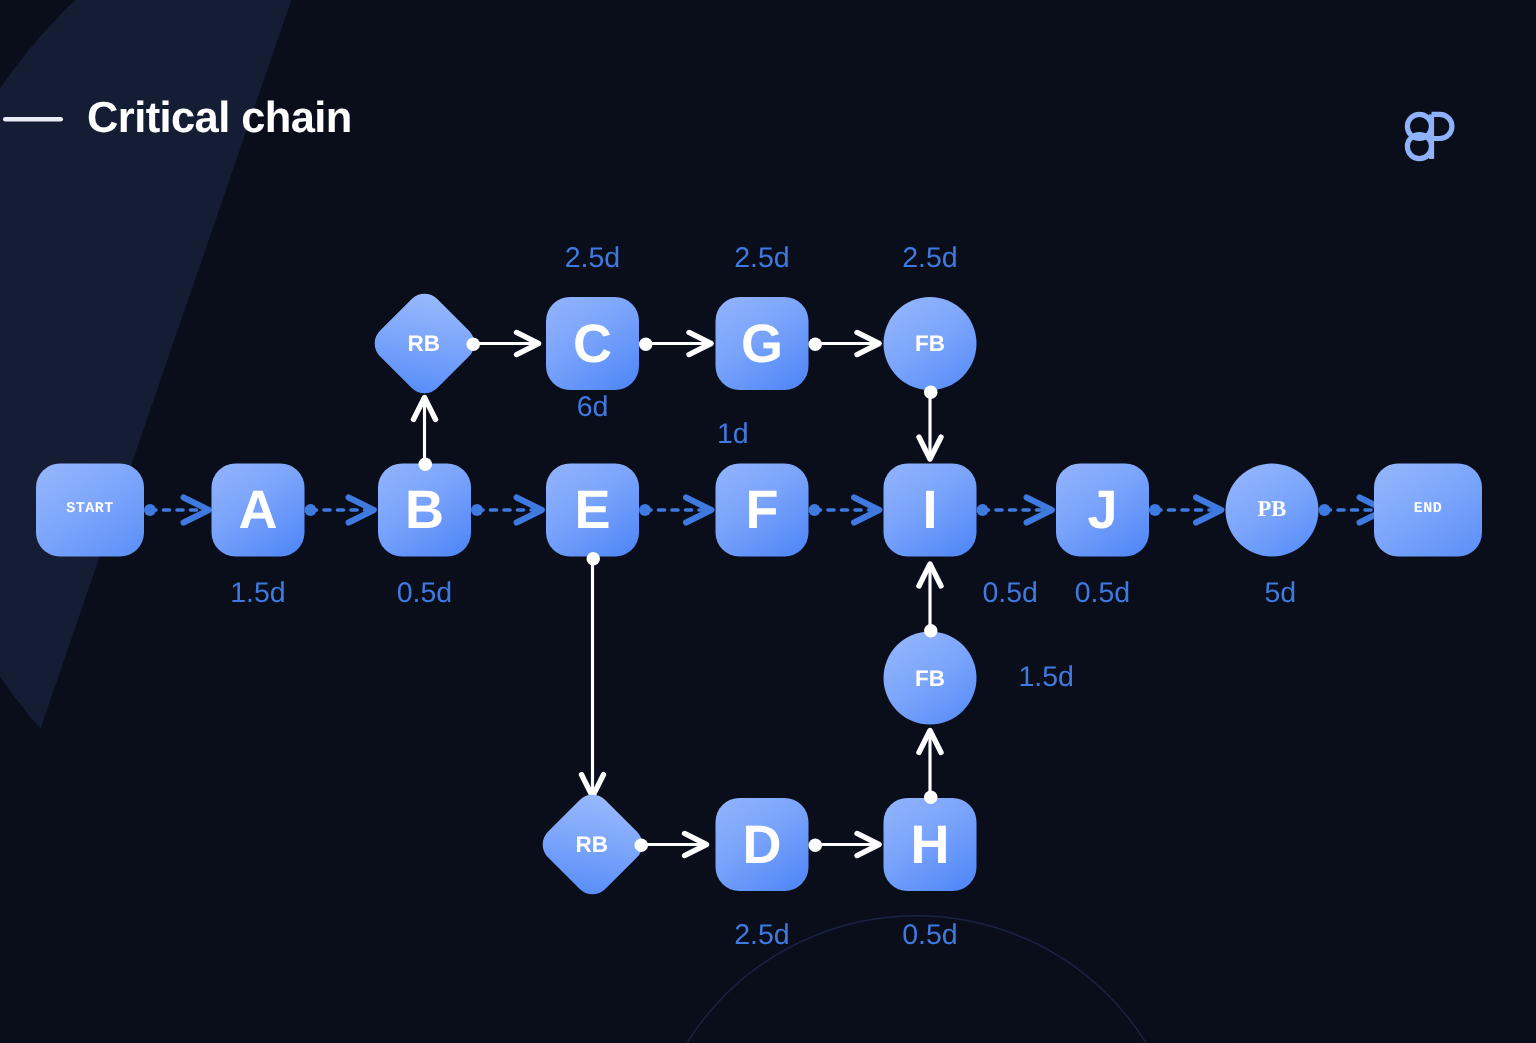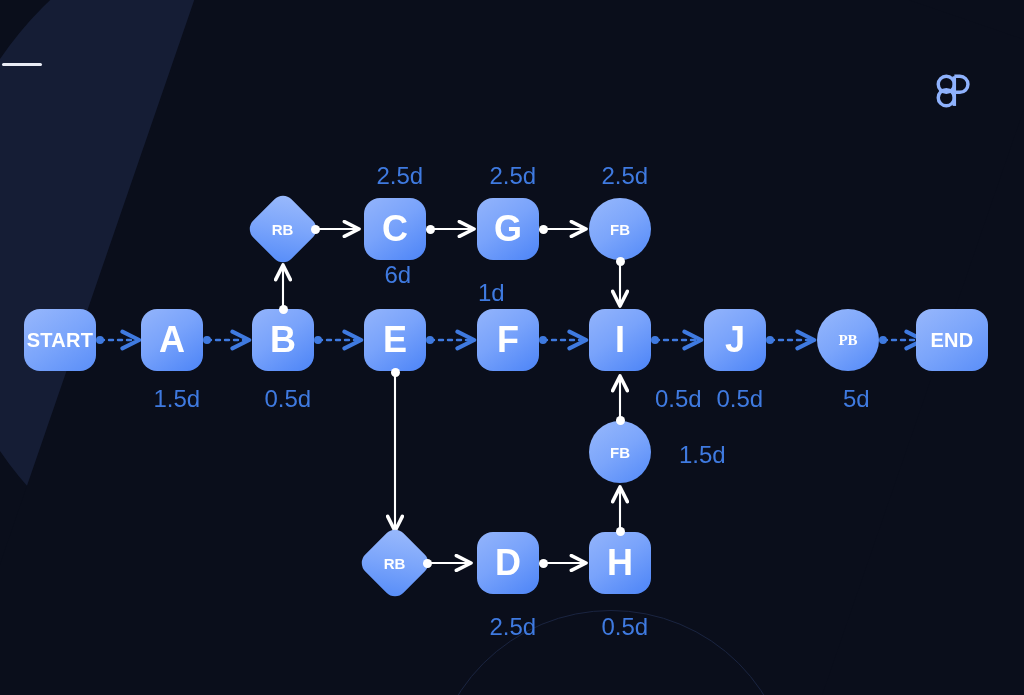--- a/index.html
+++ b/index.html
@@ -38,47 +38,48 @@
 
   .node{position:absolute;display:flex;align-items:center;justify-content:center;
         color:#fff;box-sizing:border-box;}
   .node .lbl{position:relative;z-index:2;line-height:1;}
 
   .task{width:62px;height:62px;border-radius:16px;
         background:linear-gradient(145deg,#93b4fb 0%,#79a3fb 45%,#4c84f7 100%);
         font-size:36px;font-weight:700;}
   .term{width:72px;height:62px;border-radius:16px;
         background:linear-gradient(145deg,#97b7fc 0%,#7ba5fb 50%,#5a8ef8 100%);
-        font-size:20px;font-weight:700;letter-spacing:.3px;}
+        font-size:10px;font-weight:700;letter-spacing:.3px;font-family:Liberation Mono, monospace;}
   .buf-circle{width:62px;height:62px;border-radius:50%;
         background:linear-gradient(145deg,#97b8fc 0%,#7ba5fb 50%,#5289f8 100%);
         font-size:15px;font-weight:700;}
   .diamond{width:54px;height:54px;border-radius:12px;transform:rotate(45deg);
         background:linear-gradient(145deg,#9cbbfc 0%,#7ba5fb 50%,#548bf8 100%);}
   .diamond .lbl{transform:rotate(-45deg);font-size:15px;font-weight:700;}
 
-  .dur{position:absolute;color:#3f7ae0;font-size:24px;font-weight:400;
+  .dur{position:absolute;color:#3f7ae0;font-size:19px;font-weight:400;
        white-space:nowrap;}
 
   
   .cdot{position:absolute;width:9px;height:9px;border-radius:50%;background:#ffffff;}
   .cdot.blue{background:#3f7ae0;width:8px;height:8px;}
 </style>
 </head>
 <body>
 
 <div id="stage">
 
   <div class="bg-circle-big"></div>
   <div class="bg-circle-mid"></div>
   <div class="bg-band"></div>
   <div class="bg-circle-outline"></div>
 
   <div class="header">
     <div class="hdr-dash"></div>
+    <div class="hdr-title">Critical chain</div>
   </div>
 
   <svg class="logo" viewBox="0 0 48 48">
     <g fill="none" stroke="#8fb2fd" stroke-width="3.6">
       <circle cx="17" cy="17" r="8.4"></circle>
       <circle cx="17" cy="31" r="8.4"></circle>
       <path d="M25.4 8.6h5.8a8.4 8.4 0 0 1 0 16.8h-5.8"></path>
       <path d="M25.4 8.6v31"></path>
     </g>
   </svg>

